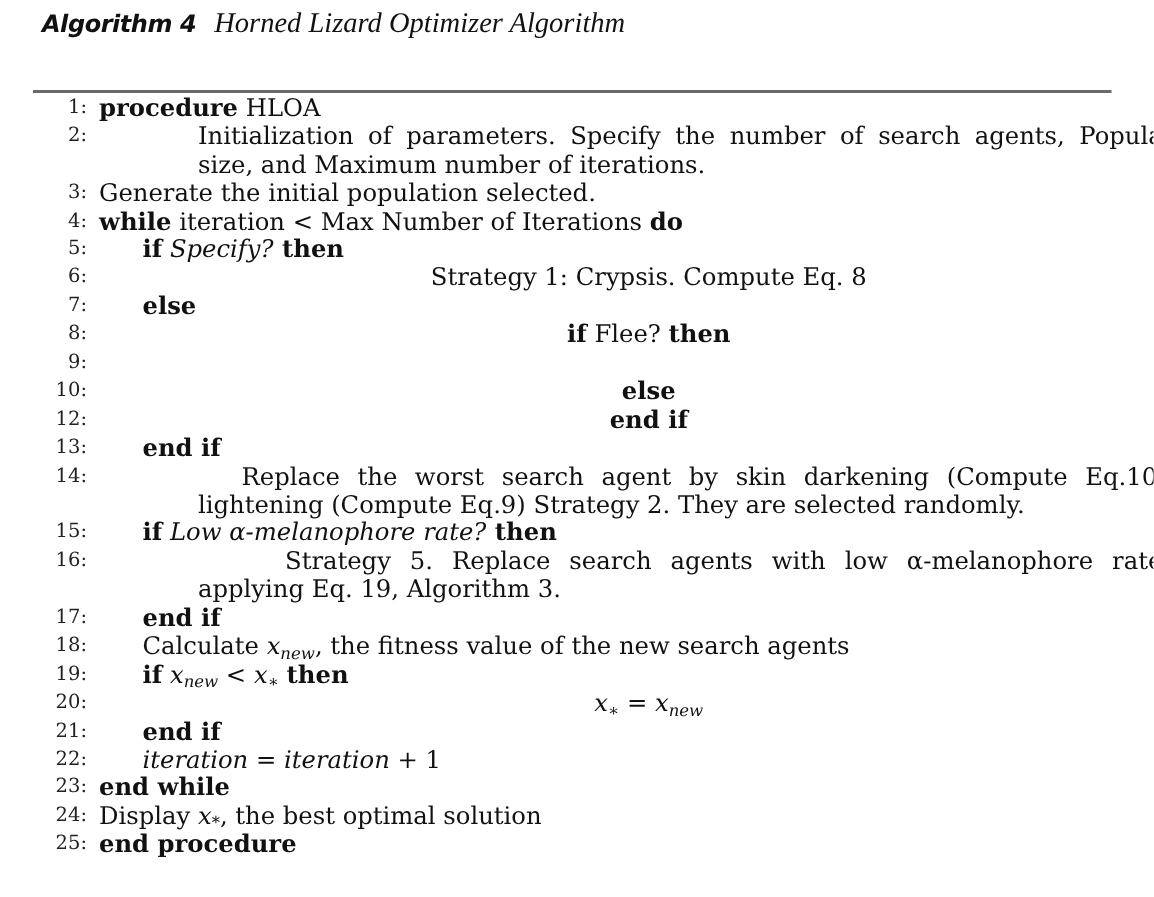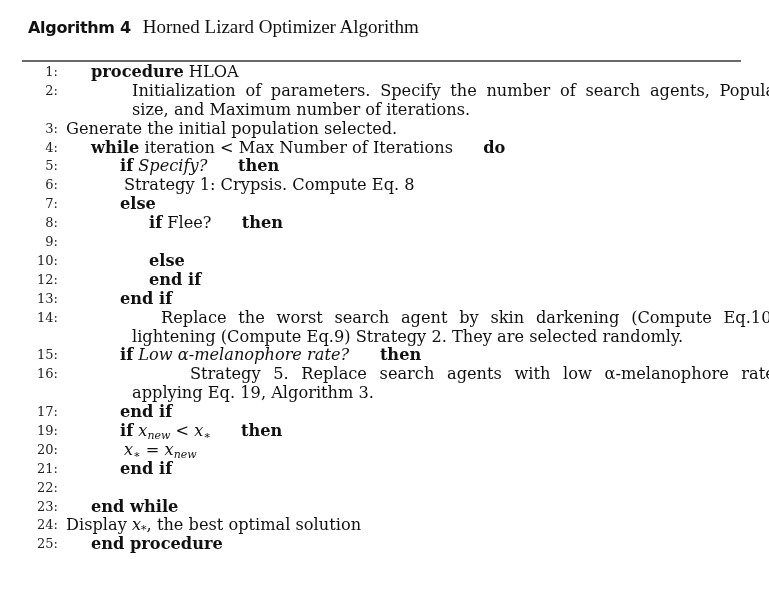--- a/index.html
+++ b/index.html
@@ -1,33 +1,33 @@
 <!DOCTYPE html>
 <html><head>
 <meta charset="utf-8">
 <style>
   html, body { margin: 0; padding: 0; background: #ffffff; }
   body { width: 769px; height: 598px; position: relative; overflow: hidden; color: #111; }
-  .caption { position: absolute; left: 28px; top: 16px; white-space: nowrap; }
+  .caption { position: absolute; left: 28px; top: 5px; white-space: nowrap; font-style: italic; }
   .cap-label { font-family: "DejaVu Sans", sans-serif; font-weight: bold; font-size: 16px; color: #111; letter-spacing: -0.3px; }
   .cap-title { font-family: "Liberation Serif", serif; font-size: 19px; margin-left: 12px; color: #111; }
   .rule { position: absolute; left: 22px; top: 60px; width: 719px; height: 2px; background: #6a6a6a; }
   .algo { position: absolute; left: 0; top: 63px; width: 769px; font-family: "DejaVu Serif", serif; font-size: 16.2px; }
   .line { position: relative; height: 18.9px; line-height: 18.9px; white-space: nowrap; }
   .line.wrap { height: auto; }
   .num { position: absolute; left: 0; width: 58px; text-align: right; font-size: 13px; color: #222; }
   .body { position: absolute; left: 66px; right: 28px; }
   .line.wrap .body { position: relative; display: block; margin-left: 66px; white-space: normal; text-align: justify; text-align-last: left; margin-right: 28px; }
   .line.wrap .num { top: 0; }
   .ind1 { padding-left: 29px; }
-  .ind2 { padding-left: 58px; }
+  .ind2 { padding-left: 58px; text-align: center; }
   .ind3 { padding-left: 87px; }
   .line.wrap .body.ind1 { padding-left: 0; text-indent: 29px; }
   .line.wrap .body.ind2 { padding-left: 0; text-indent: 58px; }
-  .kw { font-weight: bold; margin-left: 25px; }
+  .kw { font-weight: bold; }
   .it { font-style: italic; }
   .sub { font-style: italic; font-size: 11px; vertical-align: -3px; }
 </style>
 </head>
 <body>
 
 <div class="caption">
   <span class="cap-label">Algorithm 4</span><span class="cap-title">Horned Lizard Optimizer Algorithm</span>
 </div>
 
@@ -108,38 +108,43 @@
   <div class="line wrap">
     <span class="num">16:</span>
     <span class="body ind2">Strategy 5. Replace search agents with low α-melanophore rate by applying Eq. 19, Algorithm 3.</span>
   </div>
 
   <div class="line">
     <span class="num">17:</span>
     <span class="body ind1"><span class="kw">end if</span></span>
   </div>
 
+  <div class="line">
+    <span class="num">18:</span>
+    <span class="body ind1"><span>Calculate </span><span class="it">x</span><span class="sub">new</span><span>, the fitness value of the new search agents</span></span>
+  </div>
 
   <div class="line">
     <span class="num">19:</span>
     <span class="body ind1"><span class="kw">if</span> <span class="it">x</span><span class="sub">new</span> &lt; <span class="it">x</span><span class="sub">∗</span> <span class="kw">then</span></span>
   </div>
 
   <div class="line">
     <span class="num">20:</span>
     <span class="body ind2"><span class="it">x</span><span class="sub">∗</span> = <span class="it">x</span><span class="sub">new</span></span>
   </div>
 
   <div class="line">
     <span class="num">21:</span>
     <span class="body ind1"><span class="kw">end if</span></span>
   </div>
 
   <div class="line">
     <span class="num">22:</span>
+    <span class="body ind1"><span class="it">iteration</span> = <span class="it">iteration</span> + 1</span>
   </div>
 
   <div class="line">
     <span class="num">23:</span>
     <span class="body"><span class="kw">end while</span></span>
   </div>
 
   <div class="line">
     <span class="num">24:</span>
     <span class="body"><span>Display </span><span class="it">x</span><span class="sub">*</span><span>, the best optimal solution</span></span>

